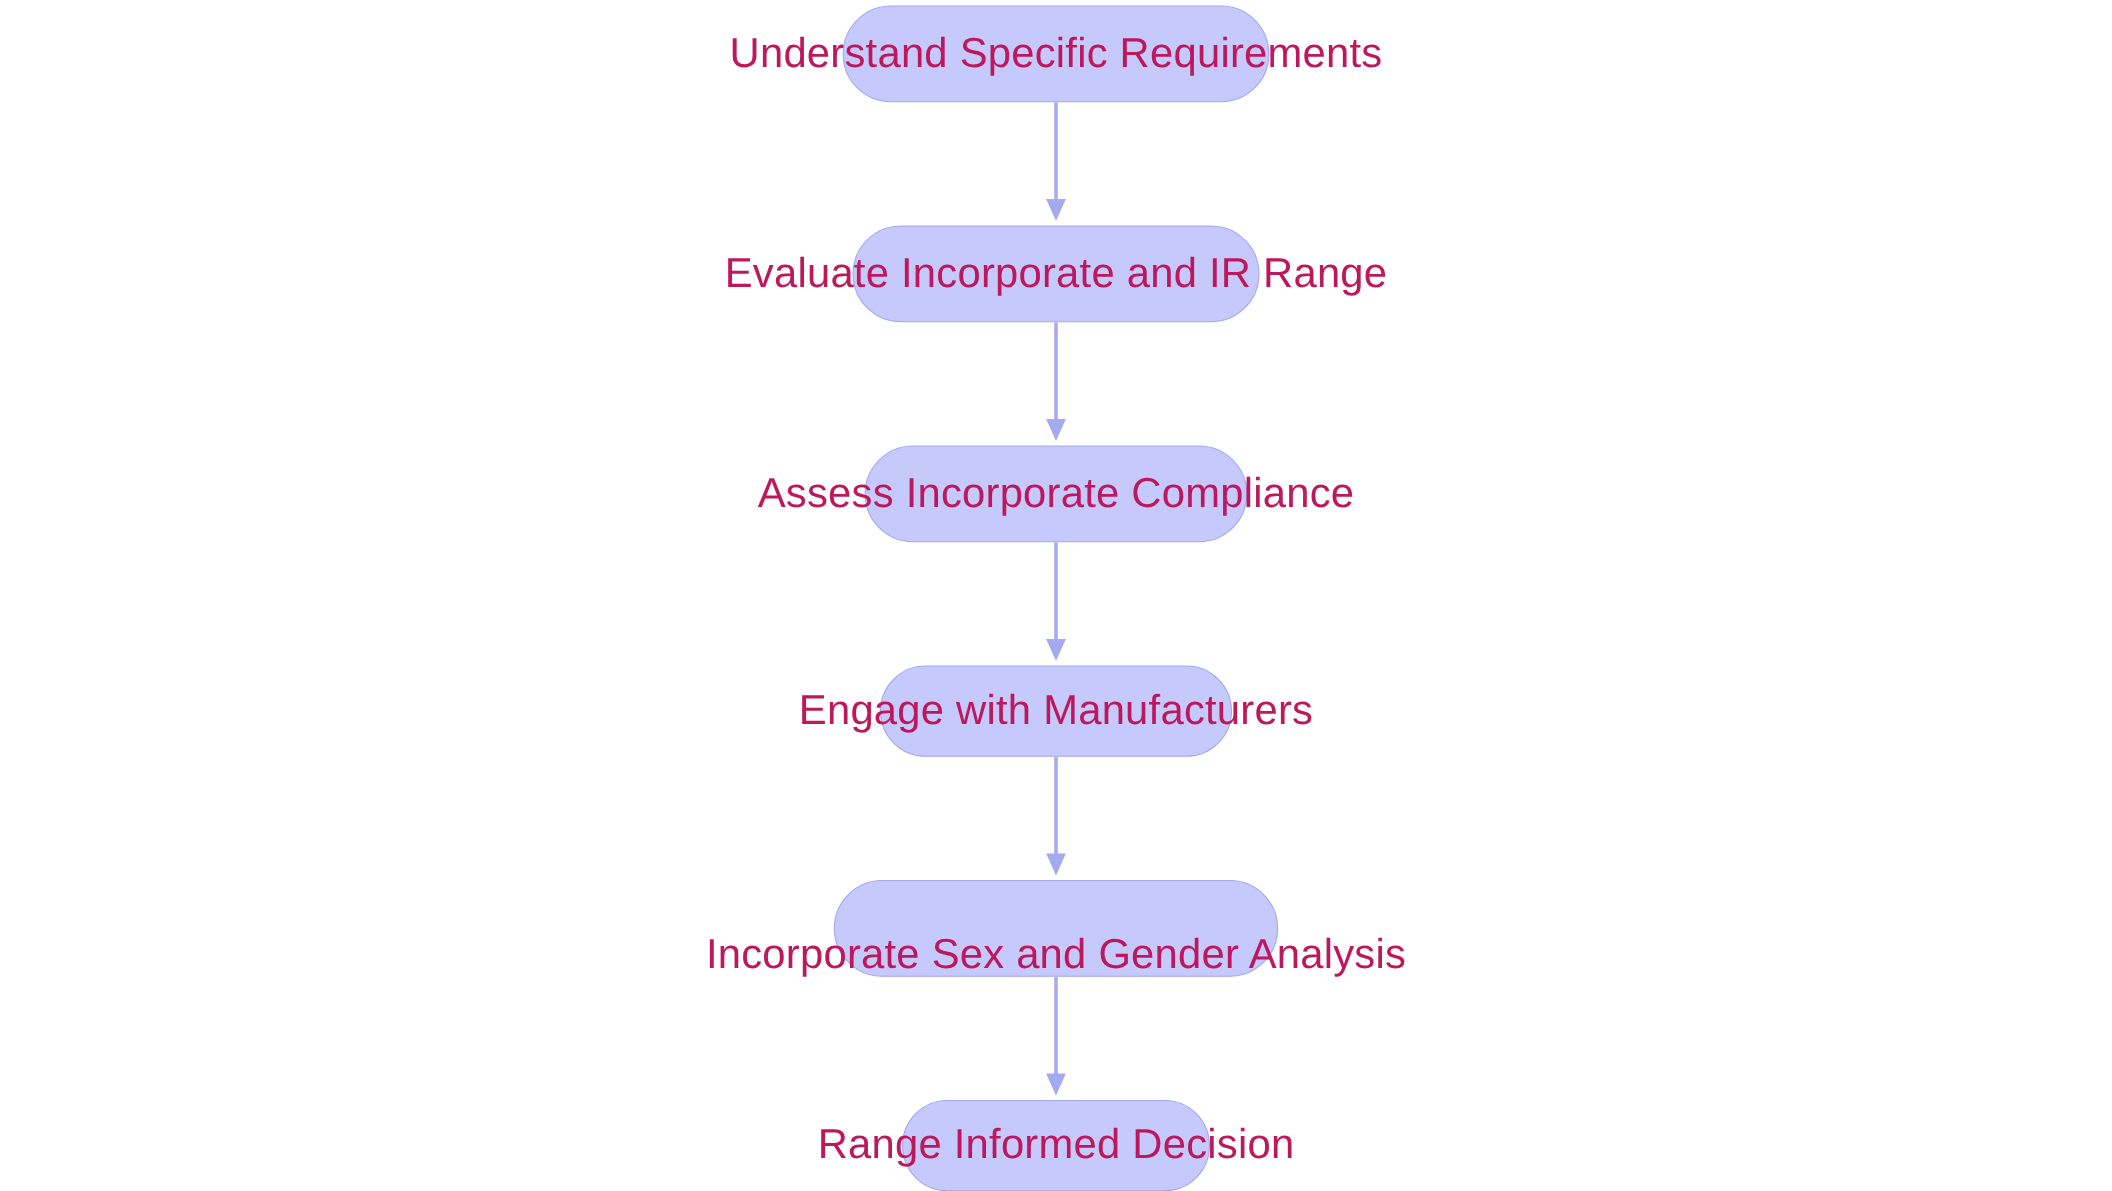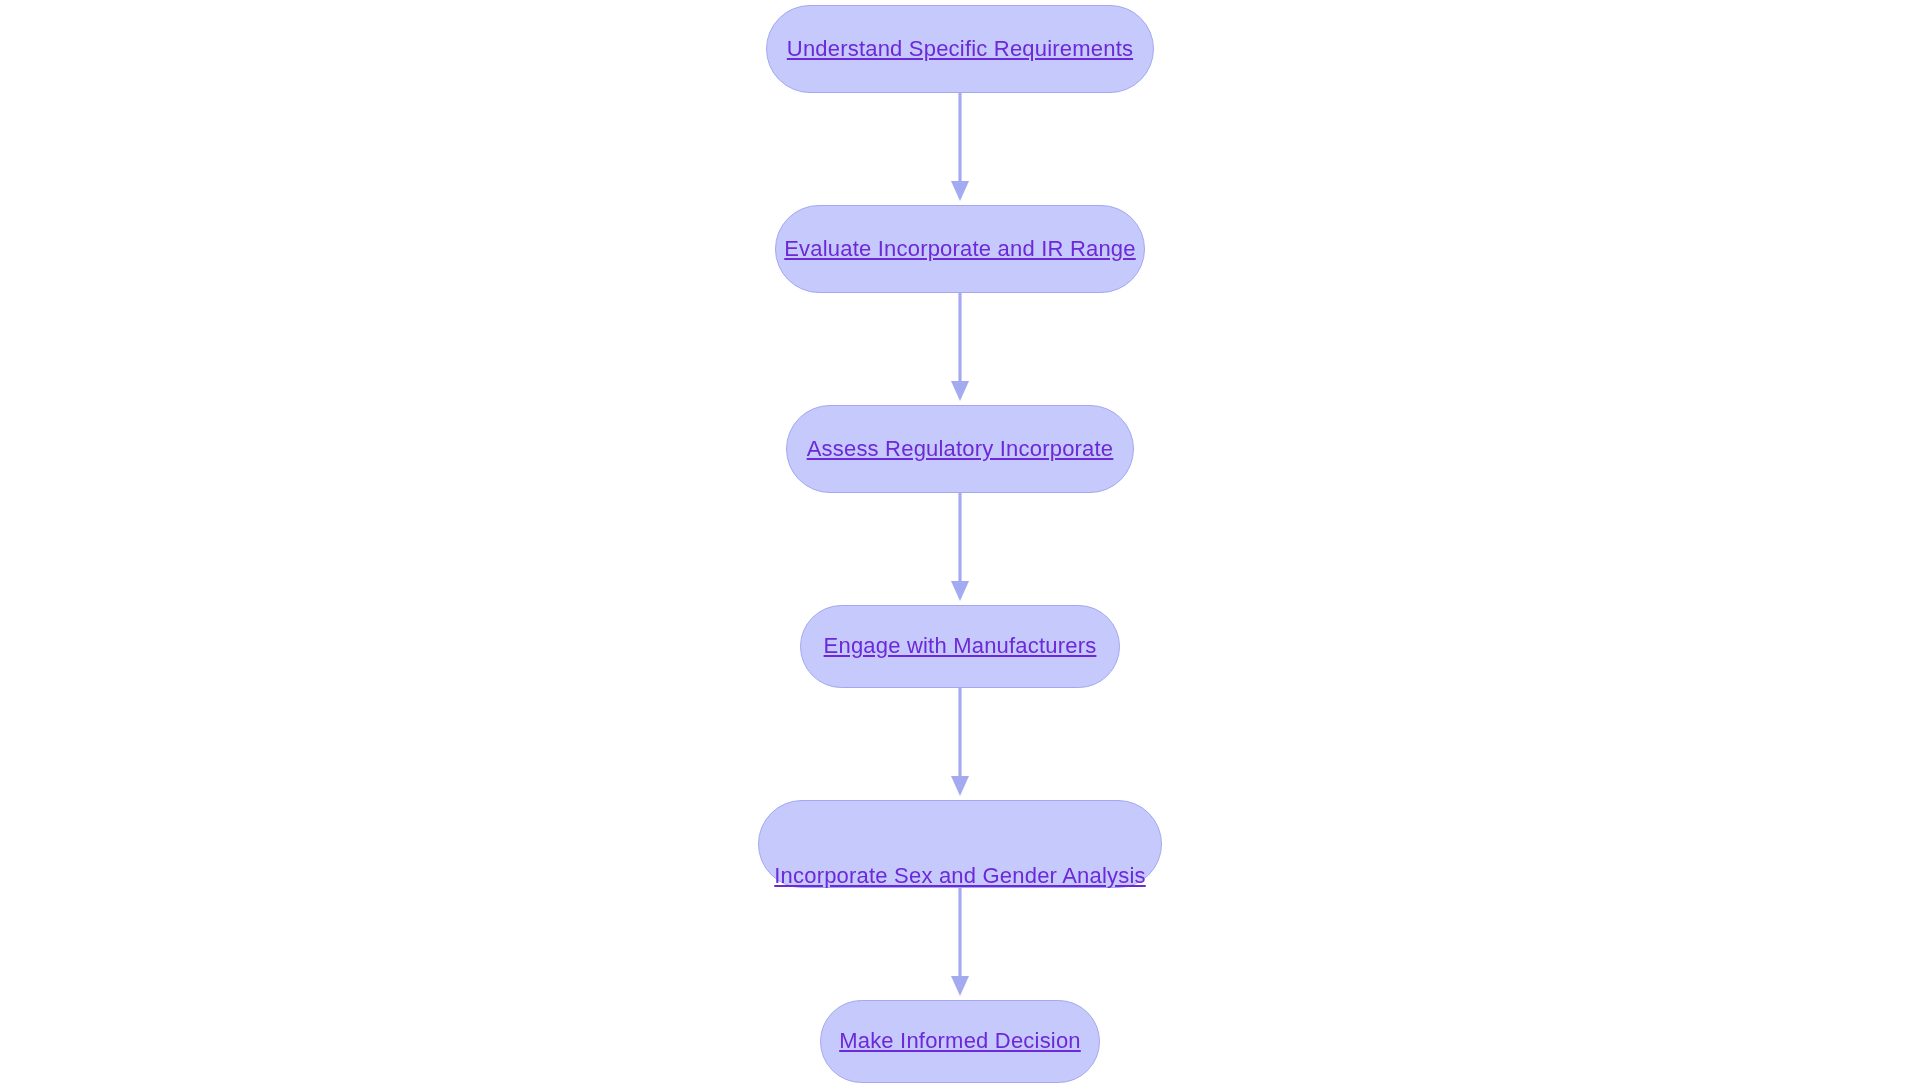--- a/index.html
+++ b/index.html
@@ -29,32 +29,31 @@
     display: flex;
     flex-direction: column;
     align-items: center;
     justify-content: flex-start;
   }
   .node {
     box-sizing: border-box;
     background: #C5C9FB;
     border: 1.4px solid #A3A8F0;
     border-radius: 999px;
-    color: #6d28d9;
+    color: #be185d;
     display: flex;
     align-items: center;
     justify-content: center;
-    font-size: 22px;
+    font-size: 38px;
     font-weight: 400;
     letter-spacing: 0.2px;
     white-space: nowrap;
     text-align: center;
     line-height: 1;
     user-select: none;
-    text-decoration: underline;
   }
   .node-label {
     display: block;
     padding: 0 4px;
   }
   .connector {
     position: relative;
     display: flex;
     align-items: center;
     justify-content: center;
@@ -88,21 +87,21 @@
     </div>
 
     <div class="connector" style="height:112px;">
       <svg width="24" height="112" viewBox="0 0 24 112" aria-hidden="true">
         <line x1="12" y1="0" x2="12" y2="92" stroke="#A3AAF0" stroke-width="3.2"></line>
         <polygon points="3,88 21,88 12,108" fill="#A3AAF0"></polygon>
       </svg>
     </div>
 
     <div class="node" style="width:348px;height:91px;">
-      <span class="node-label">Assess Regulatory Incorporate</span>
+      <span class="node-label">Assess Incorporate Compliance</span>
     </div>
 
     <div class="connector" style="height:112px;">
       <svg width="24" height="112" viewBox="0 0 24 112" aria-hidden="true">
         <line x1="12" y1="0" x2="12" y2="92" stroke="#A3AAF0" stroke-width="3.2"></line>
         <polygon points="3,88 21,88 12,108" fill="#A3AAF0"></polygon>
       </svg>
     </div>
 
     <div class="node" style="width:320px;height:86px;">
@@ -121,17 +120,17 @@
     </div>
 
     <div class="connector" style="height:112px;">
       <svg width="24" height="112" viewBox="0 0 24 112" aria-hidden="true">
         <line x1="12" y1="0" x2="12" y2="92" stroke="#A3AAF0" stroke-width="3.2"></line>
         <polygon points="3,88 21,88 12,108" fill="#A3AAF0"></polygon>
       </svg>
     </div>
 
     <div class="node" style="width:280px;height:86px;">
-      <span class="node-label">Make Informed Decision</span>
+      <span class="node-label">Range Informed Decision</span>
     </div>
 
   </div>
 </div>
 
 </body></html>

